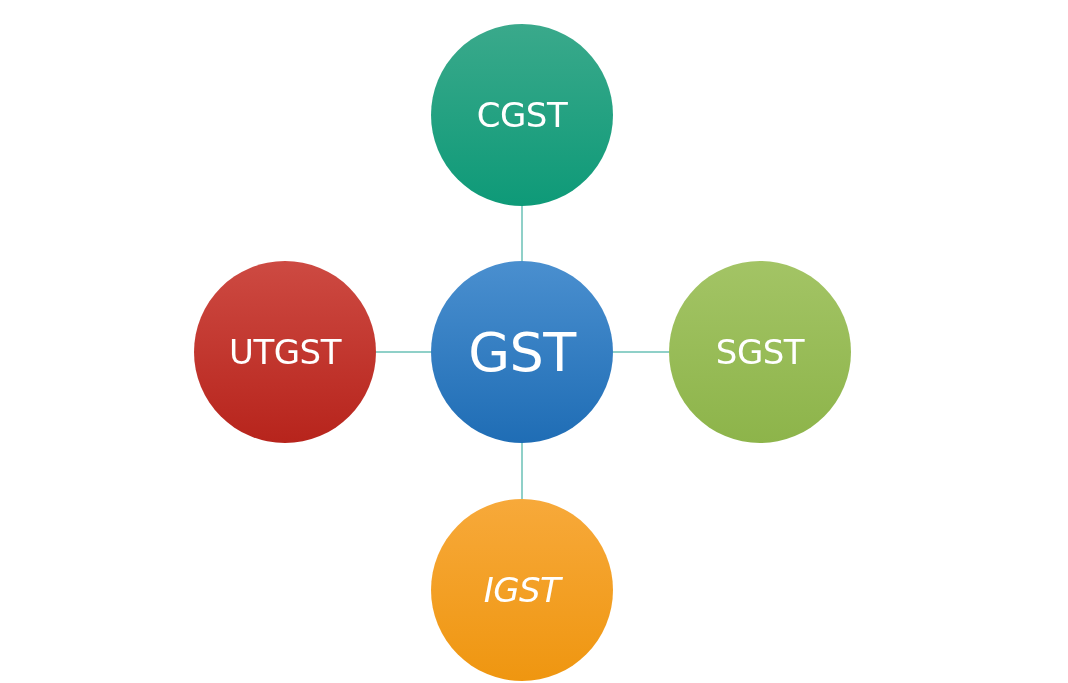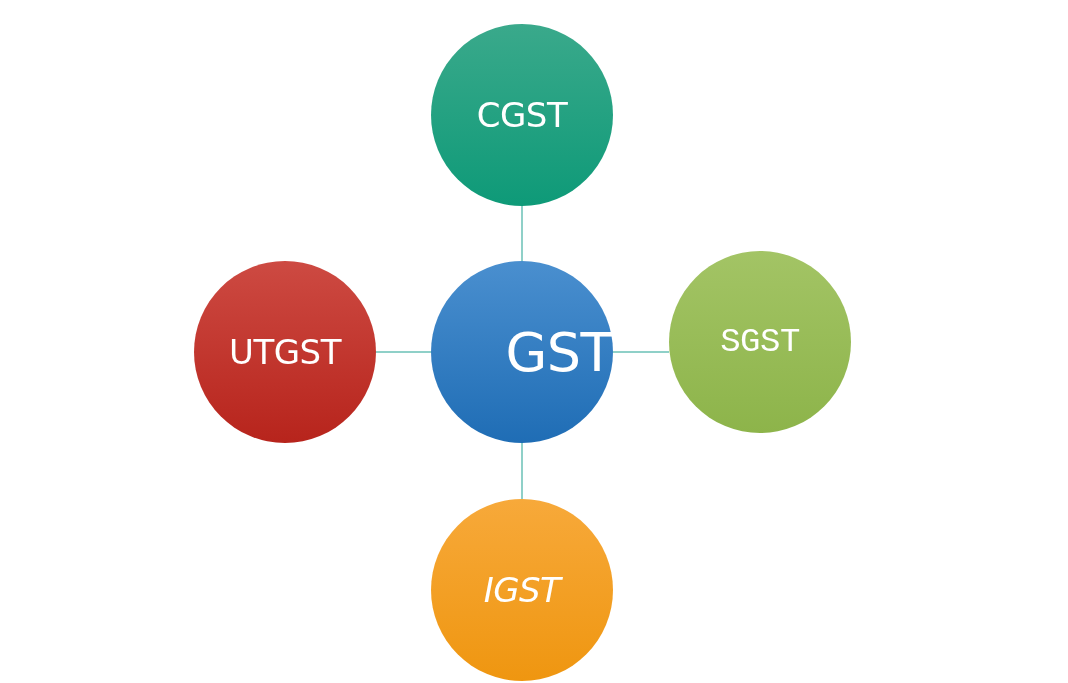--- a/index.html
+++ b/index.html
@@ -21,23 +21,23 @@
 <div class="connector" style="left:613px; top:351px; width:56px; height:2px;"></div>
 
 <div class="node" style="left:431px; top:24px; background: linear-gradient(#3aa98b, #0e9a78);">
   <span>CGST</span>
 </div>
 
 <div class="node" style="left:194px; top:261px; background: linear-gradient(#cd4a42, #b7241c); justify-content: center;">
   <span>UTGST</span>
 </div>
 
-<div class="node center" style="left:431px; top:261px; background: linear-gradient(#4a8fcf, #1f6db5); justify-content: flex-end;">
+<div class="node center" style="left:431px; top:261px; background: linear-gradient(#4a8fcf, #1f6db5);">
   <span>GST</span>
 </div>
 
-<div class="node" style="left:669px; top:251px; background: linear-gradient(#a3c465, #8db44a); font-family: Liberation Mono, monospace;">
+<div class="node" style="left:669px; top:261px; background: linear-gradient(#a3c465, #8db44a);">
   <span>SGST</span>
 </div>
 
 <div class="node" style="left:431px; top:499px; background: linear-gradient(#f7a93a, #ef9610); font-style: italic;">
   <span>IGST</span>
 </div>
 
 </body></html>

